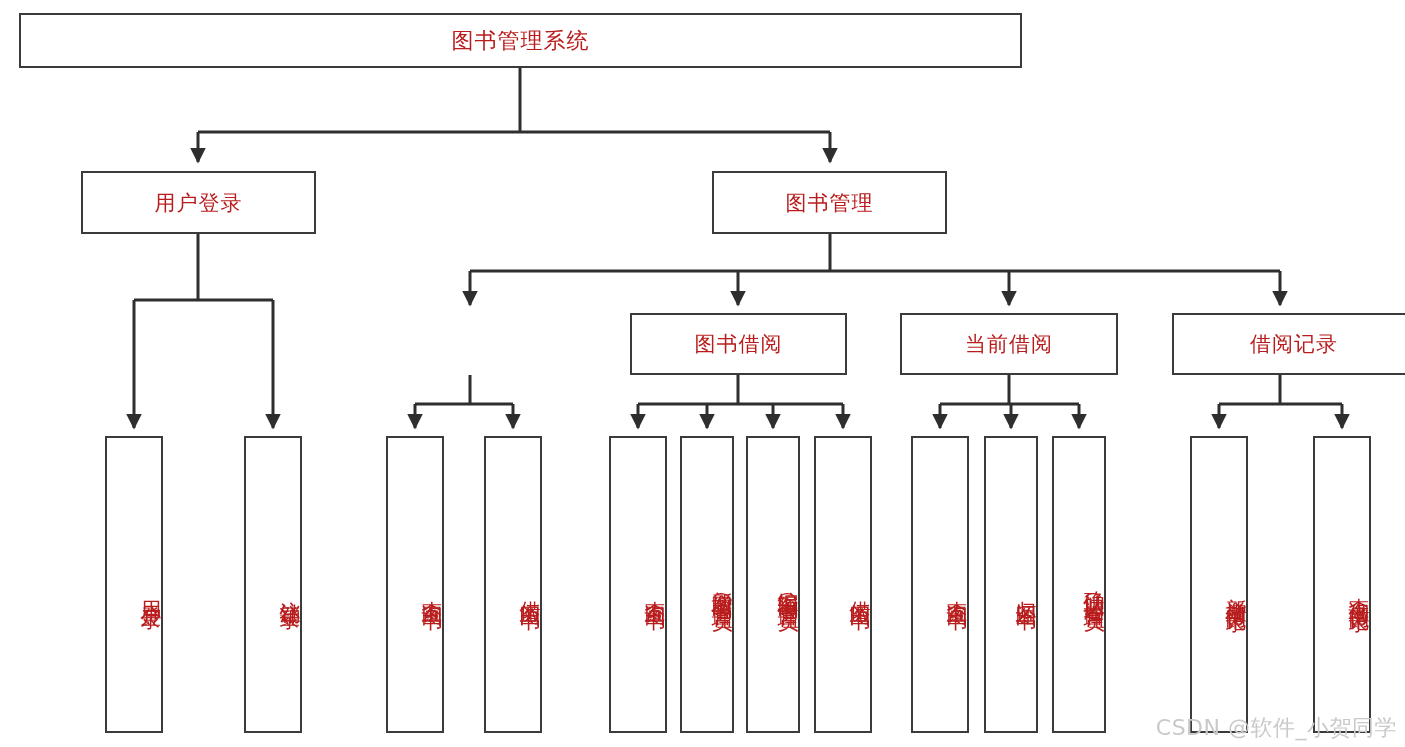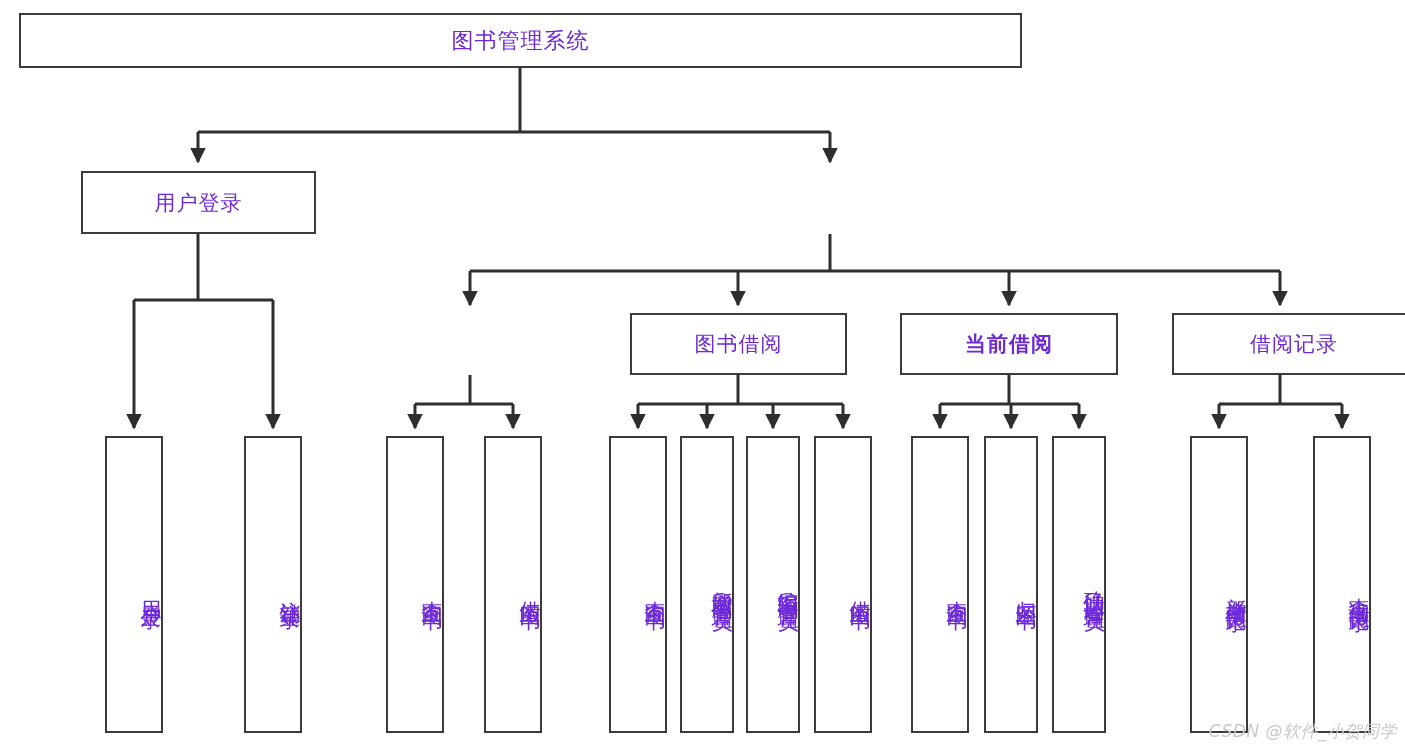--- a/index.html
+++ b/index.html
@@ -13,46 +13,45 @@
   svg.edges{position:absolute;left:0;top:0;width:1405px;height:747px;}
 
   .node{
     position:absolute;
     box-sizing:border-box;
     background:#ffffff;
     border:2.5px solid #3b3b3b;
     display:flex;
     align-items:center;
     justify-content:center;
-    color:#6d28d9;
+    color:#b91c1c;
   }
   .node.h{ font-size:21px; letter-spacing:1px; }
   .node.root{ font-size:22px; }
 
   
   .node.v{
     writing-mode:vertical-rl;
     text-orientation:upright;
     align-items:flex-start;
     justify-content:center;
     padding-top:10px;
     font-size:21px;
     letter-spacing:3px;
     line-height:1;
   }
   .node.v.tall{ padding-top:6px; }
 
   .watermark{
     position:absolute;
     right:8px;bottom:4px;
-    font-size:17px;
+    font-size:22px;
     color:#c9c9c9;
     white-space:nowrap;
     letter-spacing:0.5px;
-    font-style:italic;
   }
 </style>
 </head>
 <body>
 
 <div id="stage">
 
   <svg class="edges" viewBox="0 0 1405 747">
     <defs>
       <marker id="arrow" viewBox="0 0 10 10" refX="9" refY="5" markerWidth="5.2" markerHeight="5.2" orient="auto-start-reverse">
@@ -103,25 +102,28 @@
     </g>
   </svg>
 
   <div class="node h root" style="left:19px;top:13px;width:1003px;height:55px;">
     <span>图书管理系统</span>
   </div>
 
   <div class="node h" style="left:81px;top:171px;width:235px;height:63px;">
     <span>用户登录</span>
   </div>
+  <div class="node h" style="left:712px;top:171px;width:235px;height:63px;">
+    <span>图书管理</span>
+  </div>
 
   <div class="node h" style="left:630px;top:313px;width:217px;height:62px;text-align:right;">
     <span>图书借阅</span>
   </div>
-  <div class="node h" style="left:900px;top:313px;width:218px;height:62px;font-weight:bold;">
+  <div class="node h" style="left:900px;top:313px;width:218px;height:62px;">
     <span>当前借阅</span>
   </div>
   <div class="node h" style="left:1172px;top:313px;width:244px;height:62px;">
     <span>借阅记录</span>
   </div>
 
   <div class="node v" style="left:105px;top:436px;width:58px;height:297px;">
     <span>用户登录</span>
   </div>
   <div class="node v" style="left:244px;top:436px;width:58px;height:297px;">

